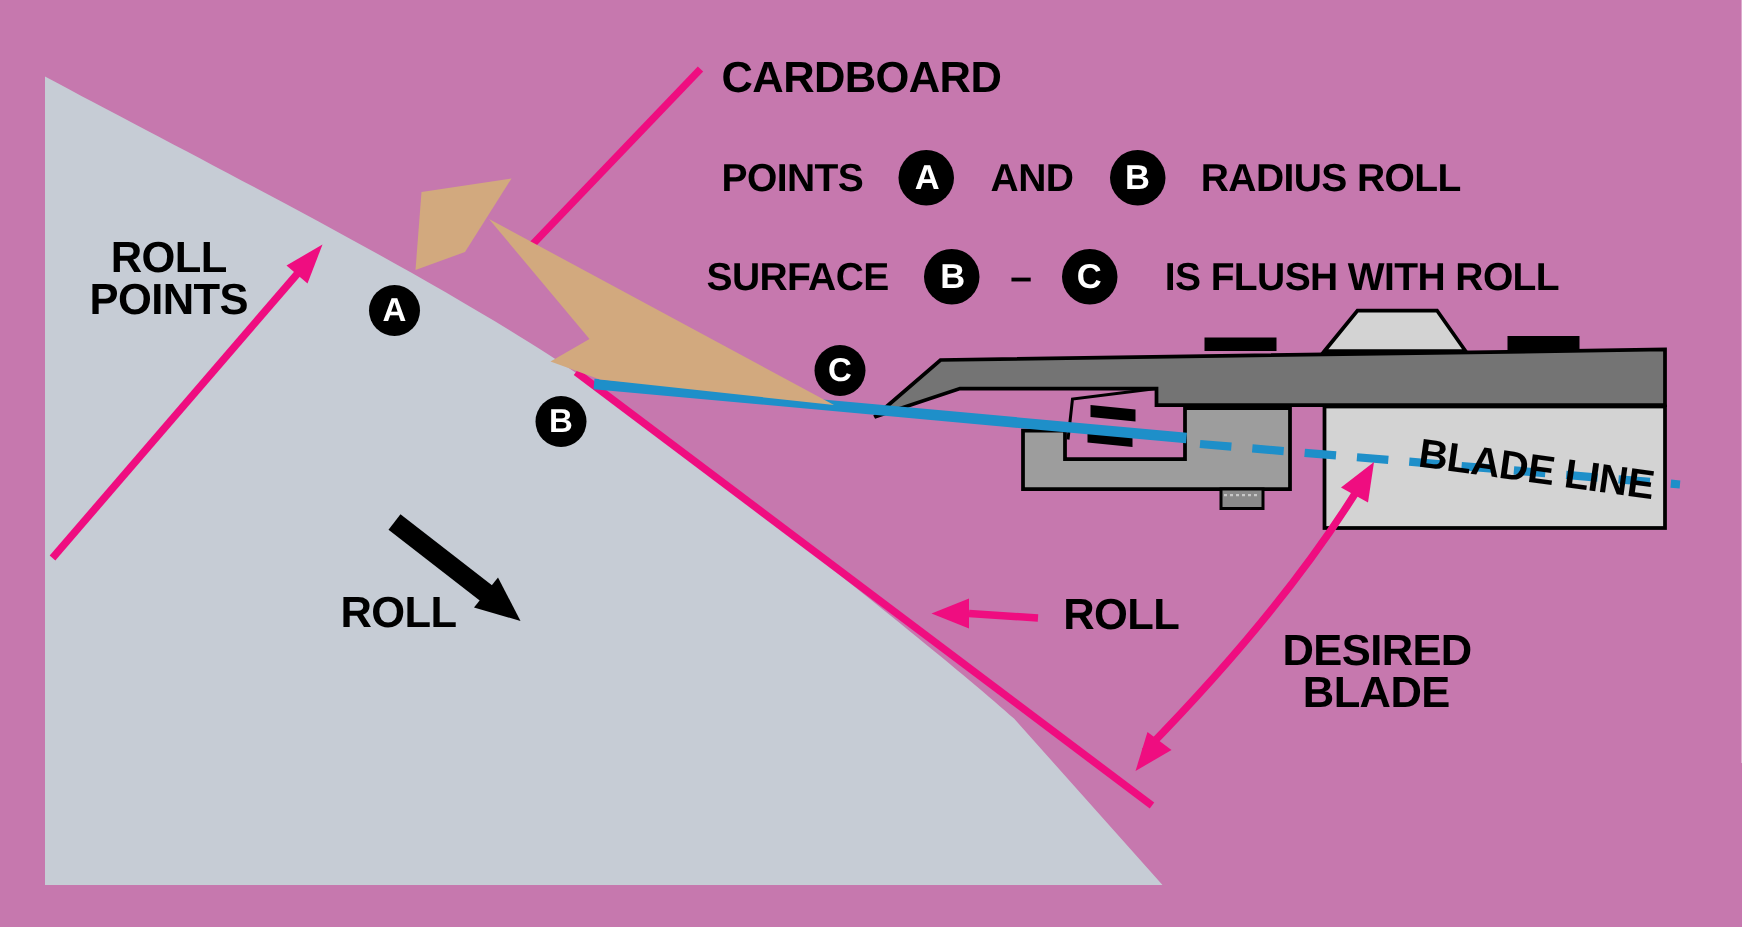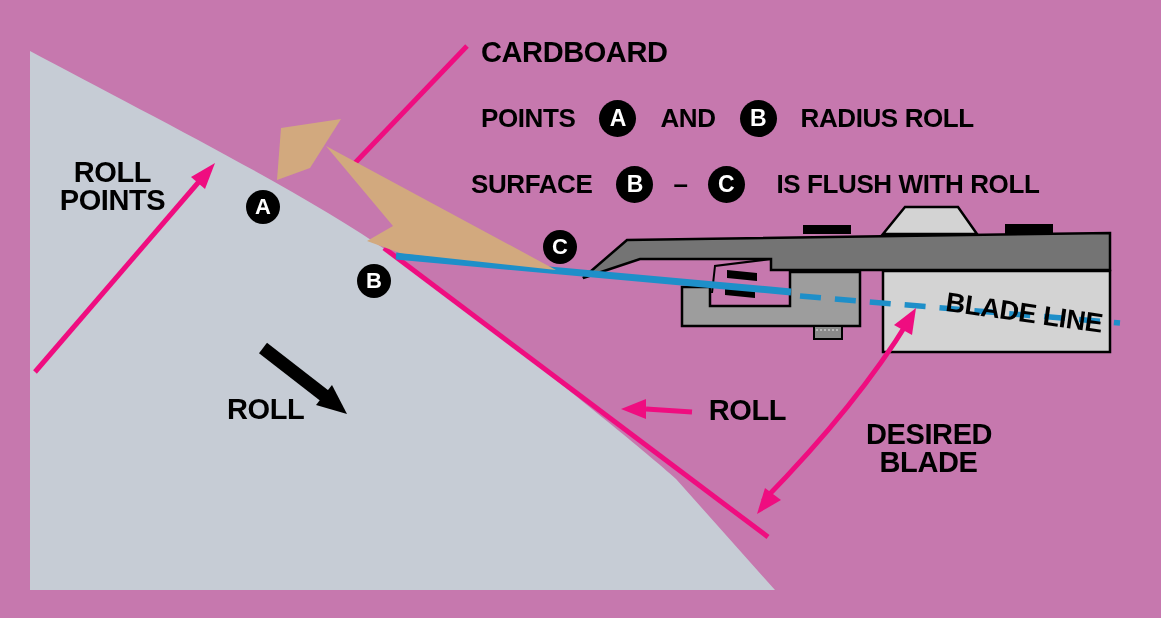--- a/index.html
+++ b/index.html
@@ -93,21 +93,21 @@
     <div>ROLL</div>
     <div>POINTS</div>
   </div>
 
   <div class="lbl" style="left:227px;top:395px;">ROLL</div>
 
   <div class="lbl centered" style="left:685px;top:396px;width:125px;">
     <div>ROLL</div>
   </div>
 
-  <div class="lbl centered" style="left:855px;top:420px;width:125px;margin-left:11px;">
+  <div class="lbl centered" style="left:855px;top:420px;width:125px;">
     <div>DESIRED</div>
     <div>BLADE</div>
   </div>
 
   <div class="lbl blade-line-lbl" style="left:948px;top:288px;">BLADE LINE</div>
 
   <div class="badge" style="left:246px;top:190px;">A</div>
   <div class="badge" style="left:357px;top:264px;">B</div>
   <div class="badge" style="left:543px;top:230px;">C</div>
 

